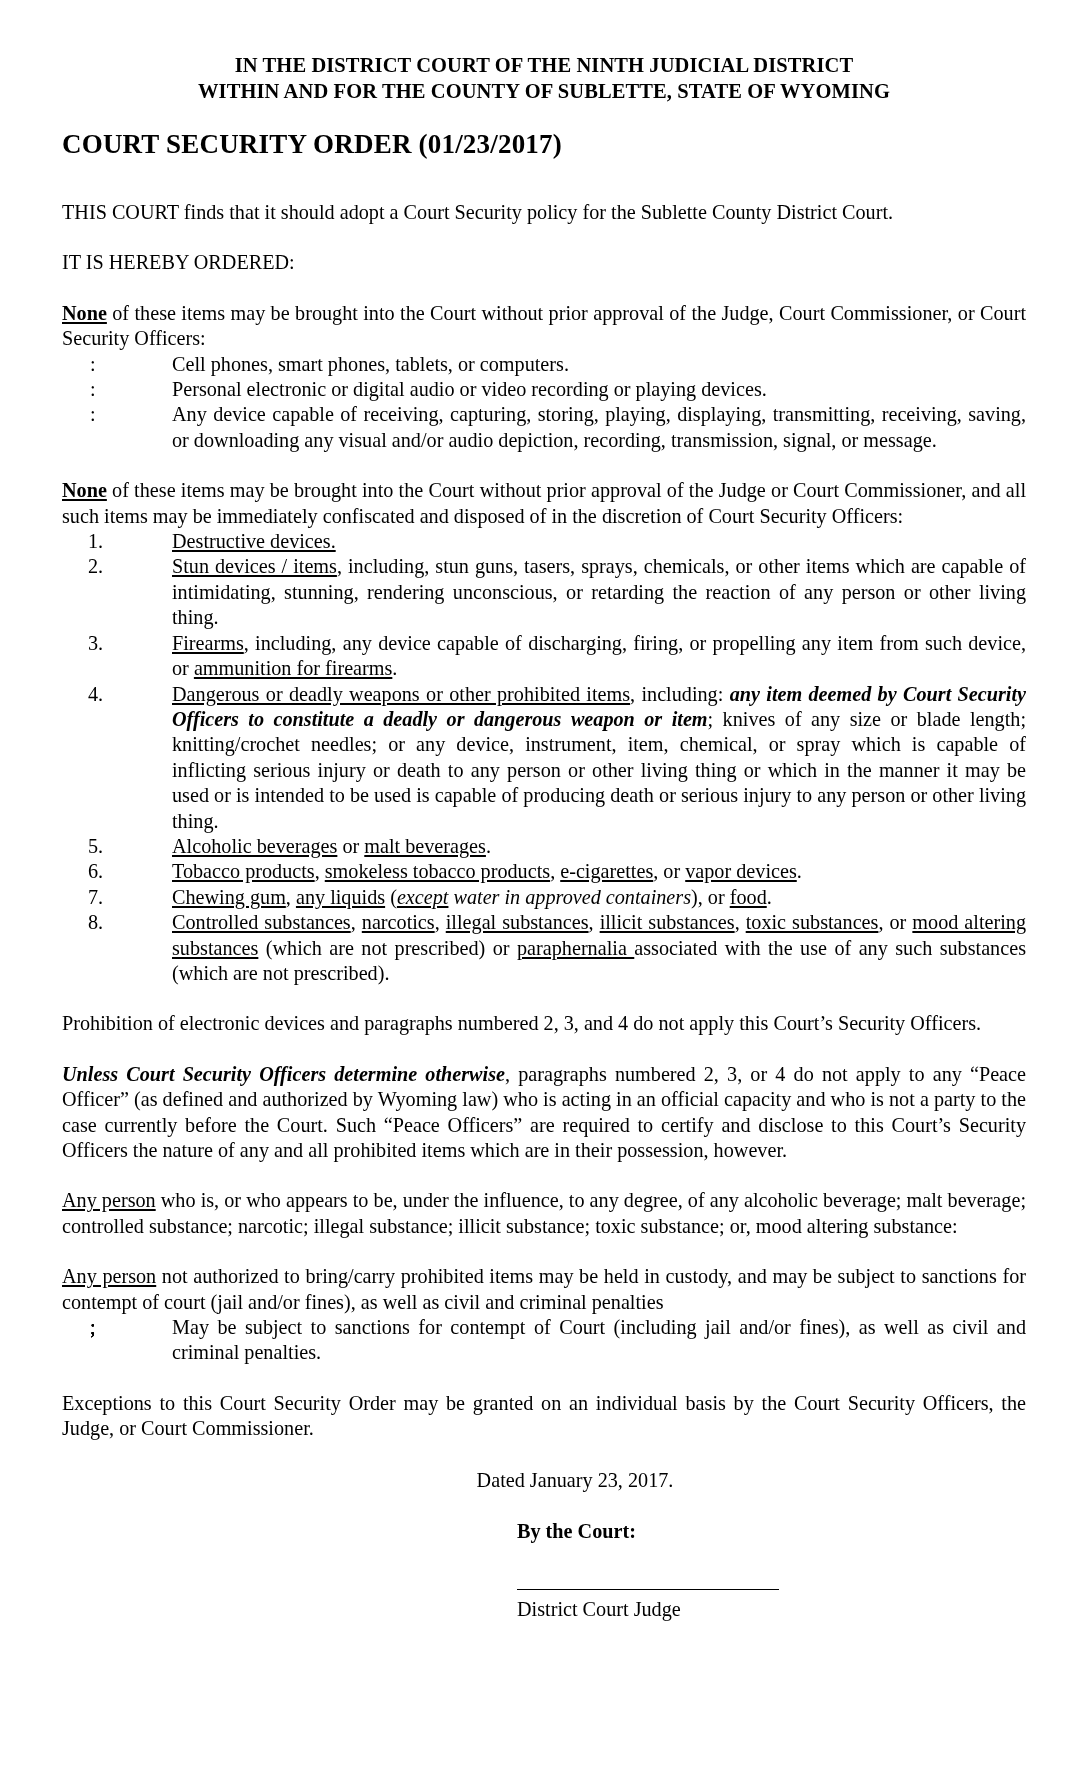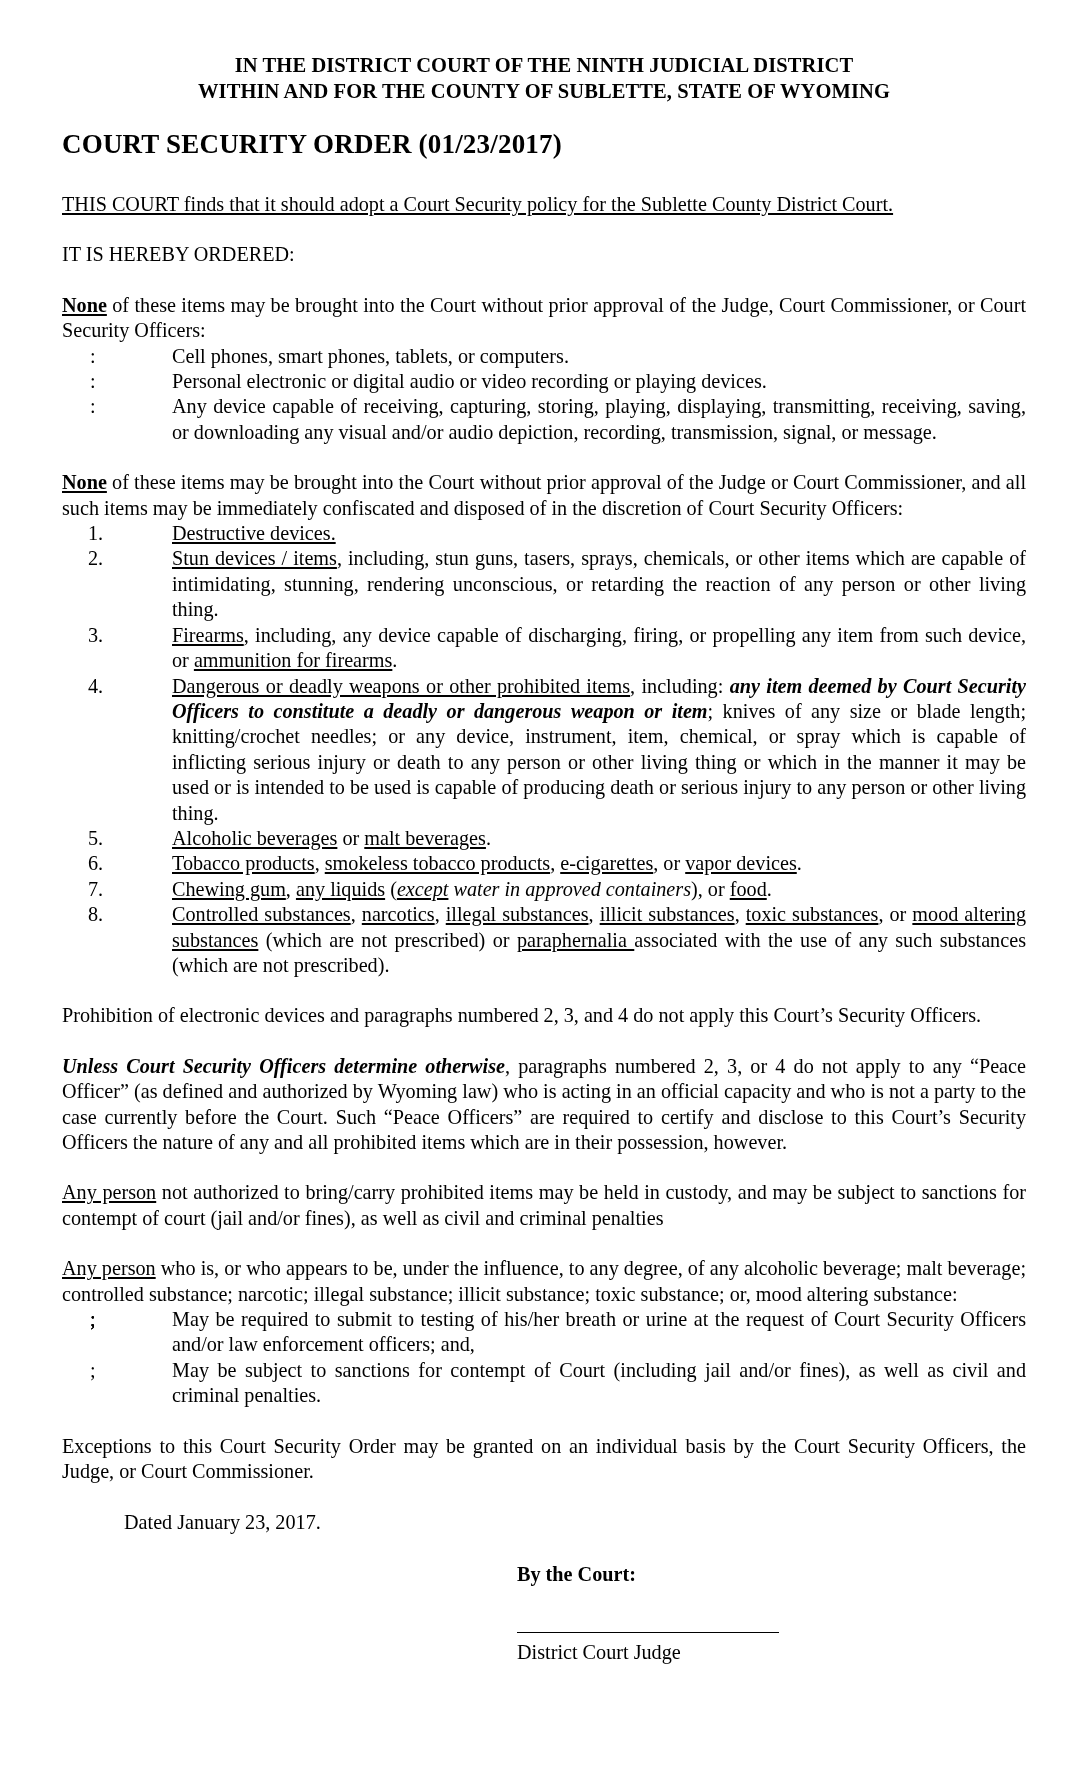--- a/index.html
+++ b/index.html
@@ -42,21 +42,21 @@
     letter-spacing: 0.2px;
   }
 
   
   .para {
     font-size: 20.2px;
     line-height: 25.4px;
     text-align: justify;
     margin-top: 25px;
   }
-  .para.lead { margin-top: 32px; text-decoration: underline; }
+  .para.lead { margin-top: 40px; }
   .no-justify { text-align: left; }
 
   u, .u { text-decoration: underline; }
   b, .b { font-weight: bold; }
   i, .em { font-style: italic; }
   .bi { font-weight: bold; font-style: italic; }
 
   
   ul.marklist, ol.marklist {
     list-style: none;
@@ -85,20 +85,21 @@
     font-family: "Liberation Serif", "DejaVu Serif", serif;
   }
   .list-block { margin-top: 2px; }
 
   
   .dated {
     font-size: 20.2px;
     line-height: 25.4px;
     margin-top: 26px;
     padding-left: 62px;
+    text-align: center;
   }
   .bythecourt {
     font-size: 20.2px;
     line-height: 25.4px;
     font-weight: bold;
     margin-top: 26px;
     padding-left: 455px;
   }
   .sigline {
     margin-top: 44px;
@@ -188,37 +189,36 @@
     </li>
   </ol>
 
   <div class="para">Prohibition of electronic devices and paragraphs numbered 2, 3, and 4 do not apply this Court’s Security Officers.</div>
 
   <div class="para">
     <span class="bi">Unless Court Security Officers determine otherwise</span><span>, paragraphs numbered 2, 3, or 4 do not apply to any “Peace Officer” (as defined and authorized by Wyoming law) who is acting in an official capacity and who is not a party to the case currently before the Court.  Such “Peace Officers” are required to certify and disclose to this Court’s Security Officers the nature of any and all prohibited items which are in their possession, however.</span>
   </div>
 
   <div class="para">
+    <u>Any person</u><span> who is, or who appears to be, under the influence, to any degree, of any alcoholic beverage; malt beverage; controlled substance; narcotic; illegal substance; illicit substance; toxic substance; or, mood altering substance:</span>
+  </div>
+
+  <div class="para">
     <u>Any person</u><span> not authorized to bring/carry prohibited items may be held in custody, and may be subject to sanctions for contempt of court (jail and/or fines), as well as civil and criminal penalties</span>
   </div>
 
-  <div class="para">
-    <u>Any person</u><span> who is, or who appears to be, under the influence, to any degree, of any alcoholic beverage; malt beverage; controlled substance; narcotic; illegal substance; illicit substance; toxic substance; or, mood altering substance:</span>
-  </div>
-
   <ul class="marklist list-block">
     <li class="li">
       <span class="marker sym">;</span>
     </li>
     <li class="li">
       <span class="marker sym">;</span>
     </li>
     <li class="li">
       <span class="marker sym">;</span>
-      <span>May be required to submit to testing of his/her breath or urine at the request of Court Security Officers and/or law enforcement officers; and,</span>
     </li>
     <li class="li">
       <span class="marker sym">;</span>
       <span>May be subject to sanctions for contempt of Court (including jail and/or fines), as well as civil and criminal penalties.</span>
     </li>
   </ul>
 
   <div class="para">Exceptions to this Court Security Order may be granted on an individual basis by the Court Security Officers, the Judge, or Court Commissioner.</div>
 
   <div class="dated">Dated January 23, 2017.</div>

